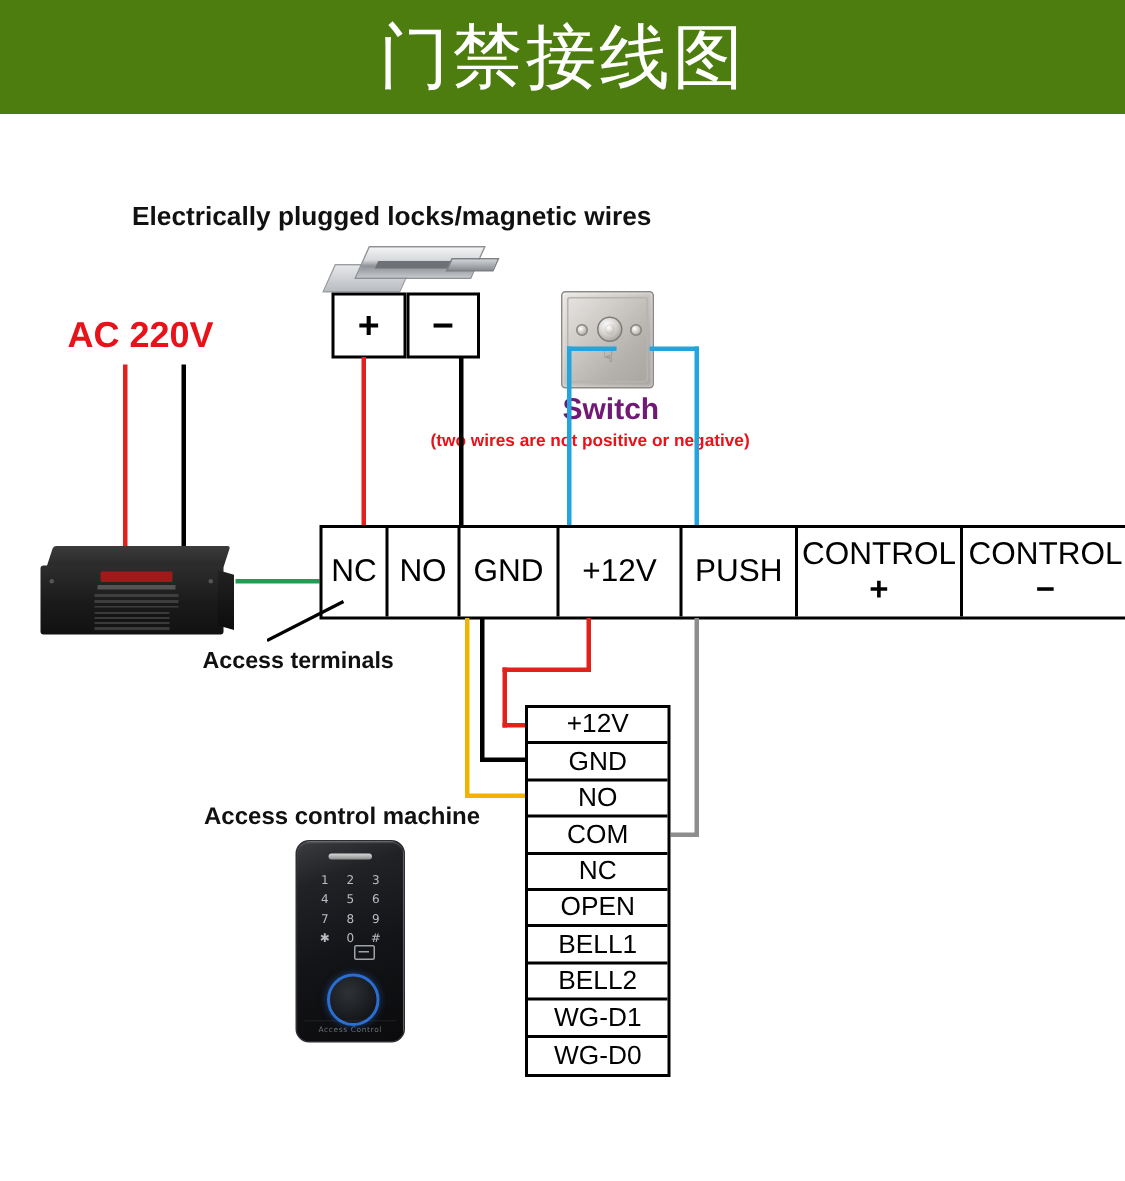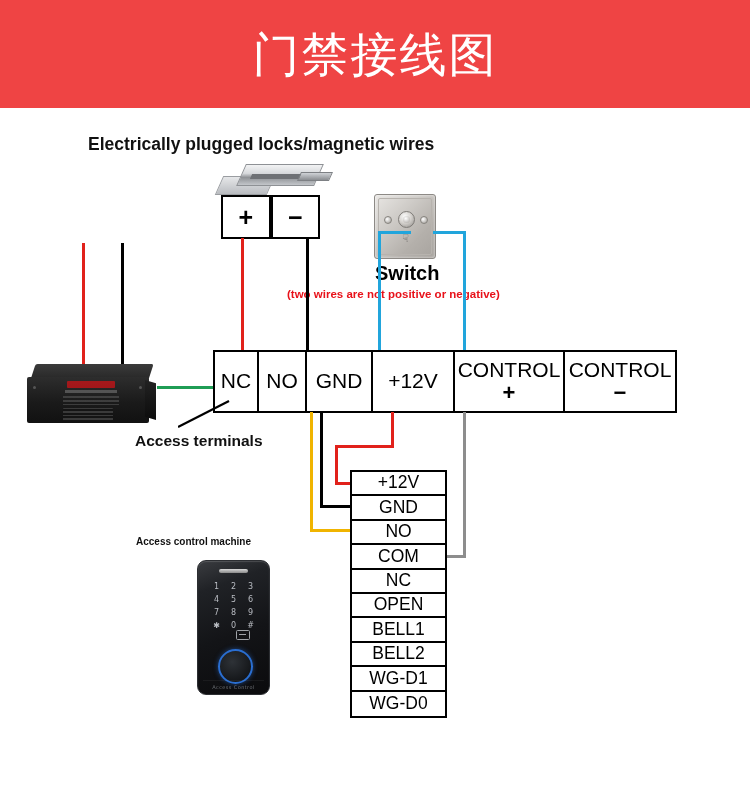--- a/index.html
+++ b/index.html
@@ -5,36 +5,36 @@
   html,body{margin:0;padding:0;background:#fff;}
   body{
     width:750px;height:787px;position:relative;overflow:hidden;
     font-family:"Liberation Sans","DejaVu Sans",sans-serif;
     -webkit-font-smoothing:antialiased;
   }
   #stage{position:absolute;inset:0;width:750px;height:787px;background:#ffffff;}
 
   
   .header{
-    position:absolute;left:0;top:0;width:750px;height:108px;
-    background:#ef4444;display:flex;align-items:center;justify-content:center;
+    position:absolute;left:0;top:0;width:750px;height:76px;
+    background:#4d7c0f;display:flex;align-items:center;justify-content:center;
   }
   .header-title{
     color:#ffffff;font-size:47px;line-height:1;letter-spacing:2px;
     font-family:"DejaVu Sans","Liberation Sans",sans-serif;font-weight:400;
   }
 
   
   .lbl{position:absolute;font-weight:bold;color:#111;white-space:nowrap;}
   #lock-caption{left:88px;top:134px;font-size:17.5px;}
   #ac-label{left:45px;top:210px;font-size:24px;color:#e8121a;font-weight:bold;}
-  #switch-label{left:375px;top:262px;font-size:20px;color:#000000;font-weight:bold;}
+  #switch-label{left:375px;top:262px;font-size:20px;color:#701a75;font-weight:bold;}
   #switch-note{left:287px;top:288px;font-size:11.5px;color:#e8121a;font-weight:bold;}
   #power-terminals-label{left:135px;top:432px;font-size:15.5px;}
-  #acm-label{left:136px;top:536px;font-size:10px;}
+  #acm-label{left:136px;top:536px;font-size:16px;}
 
   
   .wire{position:absolute;}
   .wv{width:3px;}
   .wh{height:3px;}
   .w-red{background:#e1211b;}
   .w-black{background:#000;}
   .w-blue{background:#21a5dc;}
   .w-yellow{background:#f0b400;}
   .w-green{background:#1f9d55;}
@@ -202,20 +202,21 @@
 </head>
 <body>
 
 <div id="stage">
 
   <div class="header">
     <div class="header-title">门禁接线图</div>
   </div>
 
   <div class="lbl" id="lock-caption">Electrically plugged locks/magnetic wires</div>
+  <div class="lbl" id="ac-label">AC 220V</div>
   <div class="lbl" id="switch-label">Switch</div>
   <div class="lbl" id="switch-note">(two wires are not positive or negative)</div>
   <div class="lbl" id="power-terminals-label">Access terminals</div>
   <div class="lbl" id="acm-label">Access control machine</div>
 
   <div class="wire wv w-red" style="left:82px;  top:243px; height:128px;"></div>
   <div class="wire wv w-black" style="left:121px; top:243px; height:128px;"></div>
 
   <div id="psu">
     <div class="psu-top"></div>
@@ -267,20 +268,23 @@
         <span>NC</span>
       </div>
     <div class="term" style="width:48px;">
         <span>NO</span>
       </div>
     <div class="term" style="width:66px;">
         <span>GND</span>
       </div>
     <div class="term" style="width:82px;">
         <span>+12V</span>
+      </div>
+    <div class="term" style="width:77px;">
+        <span>PUSH</span>
       </div>
     <div class="term" style="width:110px;">
       <span>CONTROL</span>
       <span class="sub">+</span>
     </div>
     <div class="term" style="width:110px;">
       <span>CONTROL</span>
       <span class="sub">−</span>
     </div>
   </div>

